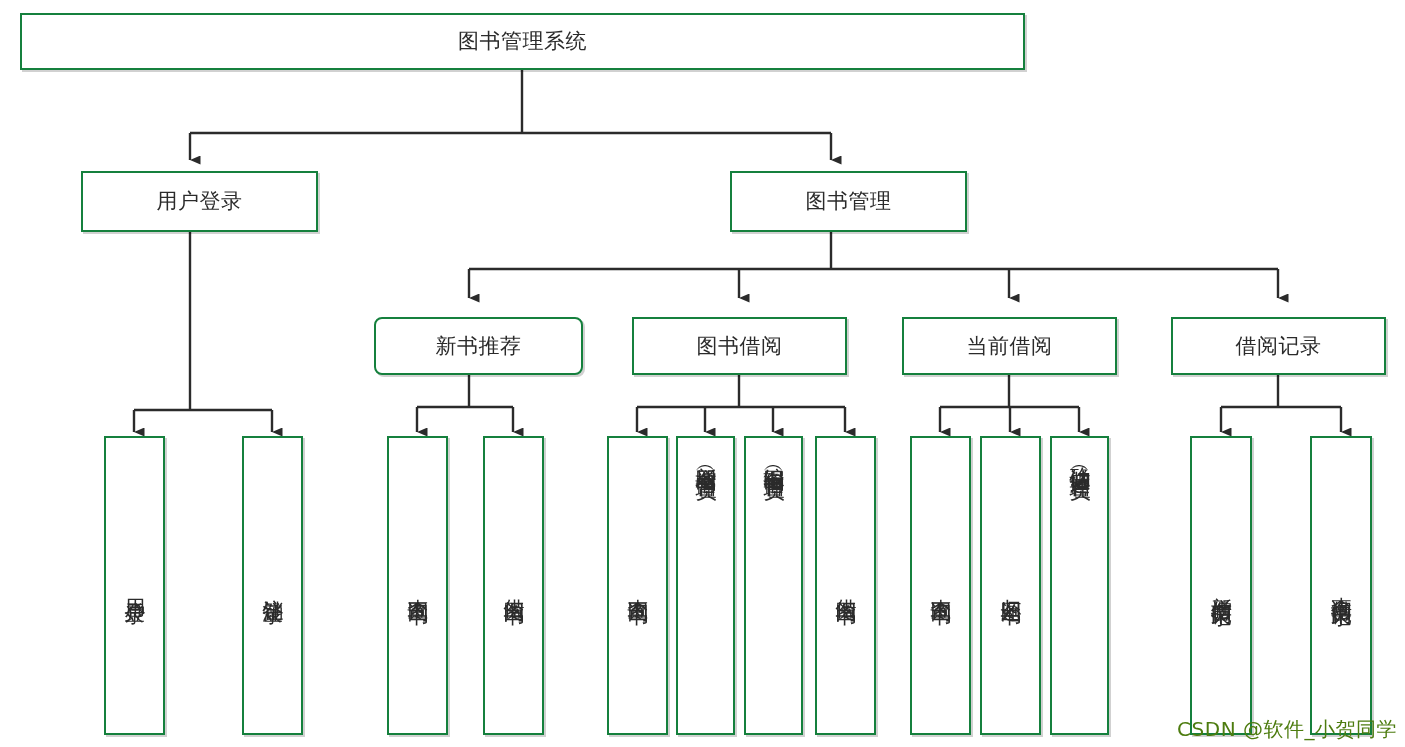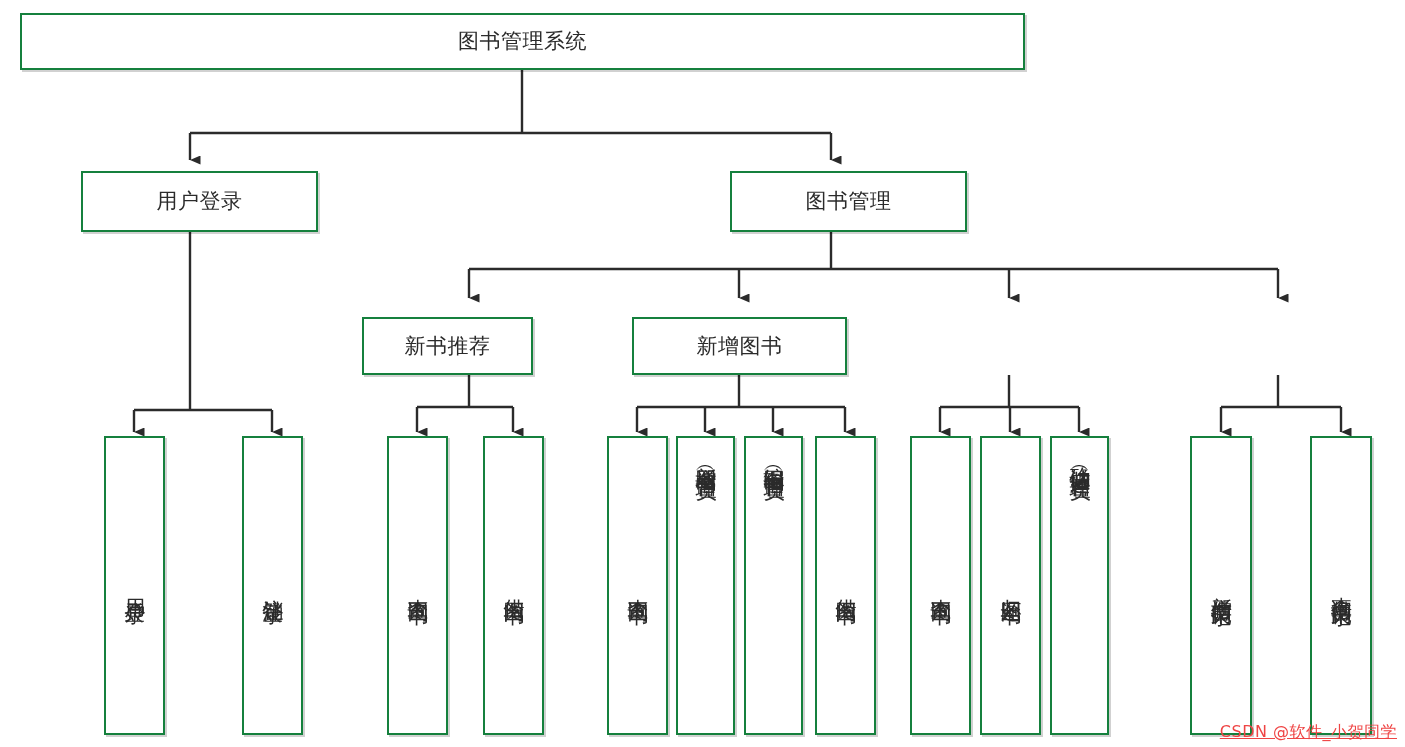--- a/index.html
+++ b/index.html
@@ -57,26 +57,25 @@
     line-height: 1;
   }
   .node.vertical.center-text {
     align-items: center;
     padding-top: 0;
   }
   #watermark {
     position: absolute;
     right: 8px;
     bottom: 4px;
-    font-size: 16px;
-    color: #ef4444;
+    font-size: 20px;
+    color: #4d7c0f;
     letter-spacing: 0.5px;
     white-space: nowrap;
     pointer-events: none;
-    text-decoration: underline;
   }
 </style>
 </head>
 <body>
 
 <div id="diagram-root">
 
   <svg id="diagram-svg" viewBox="0 0 1405 747">
     <defs>
       <marker id="arrowhead" markerWidth="9" markerHeight="11" refX="4.5" refY="10.5" orient="auto" markerUnits="userSpaceOnUse">
@@ -133,25 +132,31 @@
     <span class="node-label">图书管理系统</span>
   </div>
 
   <div class="node horizontal" style="left:81px; top:171px; width:237px; height:61px;">
     <span class="node-label">用户登录</span>
   </div>
   <div class="node horizontal" style="left:712px; top:171px; width:237px; height:61px;margin-left:18px;">
     <span class="node-label">图书管理</span>
   </div>
 
-  <div class="node horizontal" style="left:362px; top:317px; width:171px; height:58px;">
+  <div class="node horizontal" style="left:374px; top:317px; width:209px; height:58px;border-radius:8px;">
     <span class="node-label">新书推荐</span>
   </div>
   <div class="node horizontal" style="left:632px; top:317px; width:215px; height:58px;">
-    <span class="node-label">新增图书</span>
+    <span class="node-label">图书借阅</span>
+  </div>
+  <div class="node horizontal" style="left:902px; top:317px; width:215px; height:58px;">
+    <span class="node-label">当前借阅</span>
+  </div>
+  <div class="node horizontal" style="left:1171px; top:317px; width:215px; height:58px;">
+    <span class="node-label">借阅记录</span>
   </div>
 
   <div class="node vertical center-text" style="left:104px; top:436px; width:61px; height:299px;">
     <span class="node-label">用户登录</span>
   </div>
   <div class="node vertical center-text" style="left:242px; top:436px; width:61px; height:299px;">
     <span class="node-label">注销登录</span>
   </div>
 
   <div class="node vertical center-text" style="left:387px; top:436px; width:61px; height:299px;">

